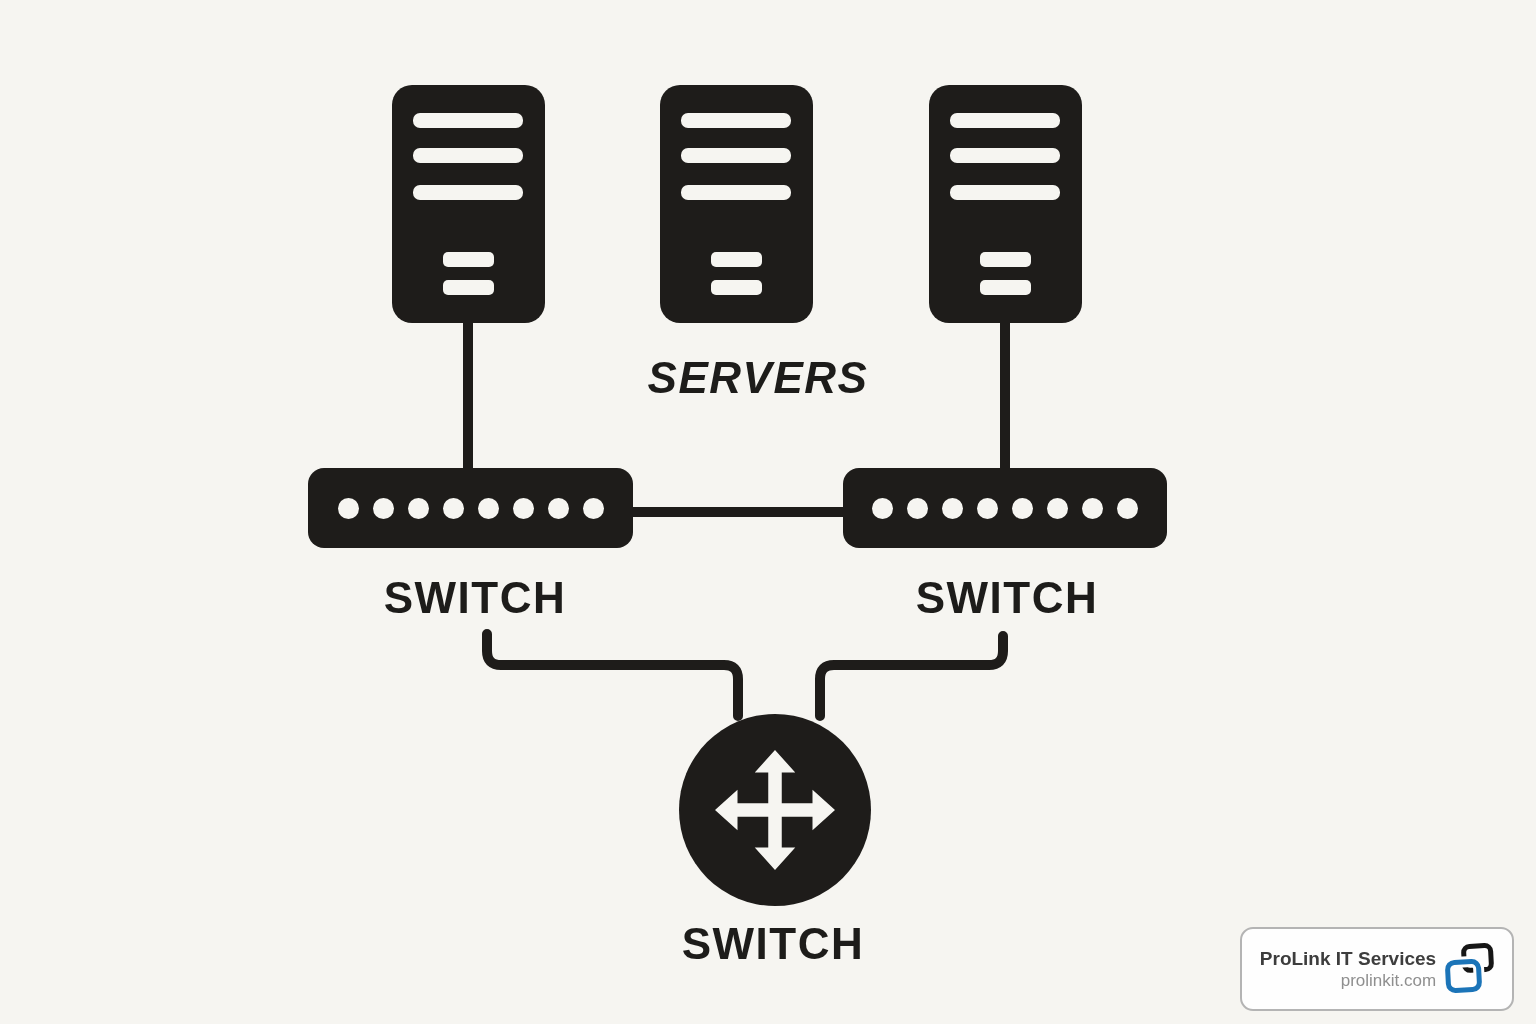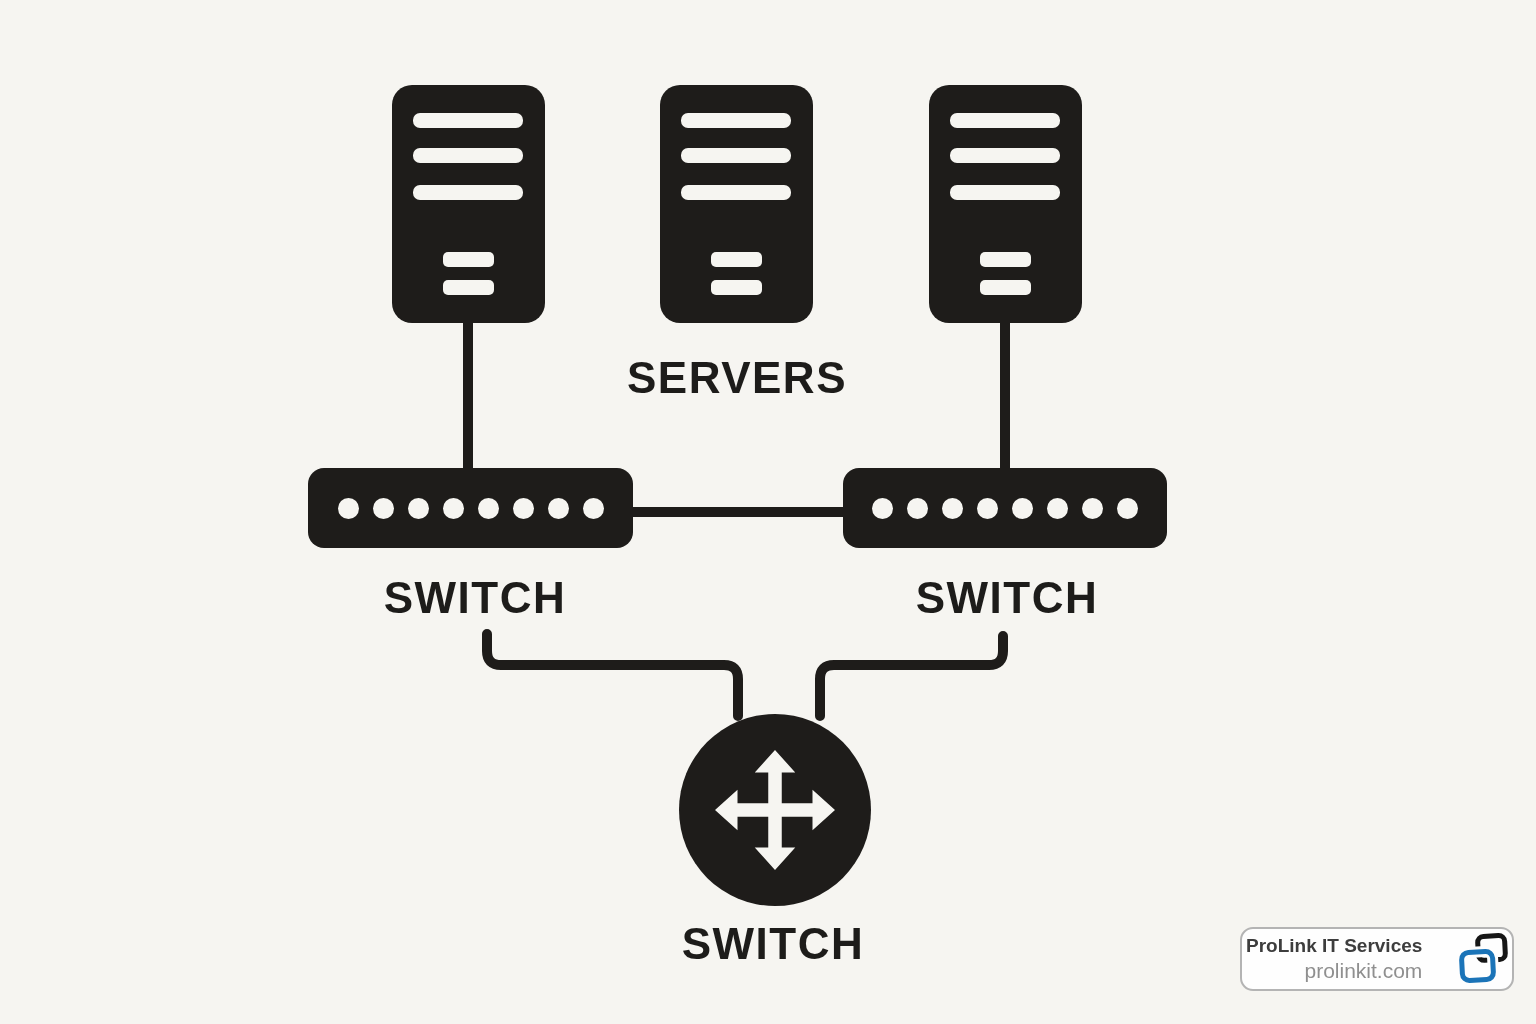--- a/index.html
+++ b/index.html
@@ -67,36 +67,36 @@
   
   .wires{position:absolute;inset:0;pointer-events:none;}
   .wires path{stroke:var(--ink);stroke-width:10;fill:none;stroke-linecap:round;}
 
   
   .dlabel{
     position:absolute;transform:translateX(-50%);
     font-weight:bold;font-size:44px;line-height:1;
     letter-spacing:1.5px;color:var(--label);white-space:nowrap;
   }
-  #label-servers{left:737px;top:356px;}
+  #label-servers{left:758px;top:356px;font-style:italic;}
   #label-switch-left{left:475px;top:576px;}
   #label-switch-right{left:1007px;top:576px;}
   #label-router{left:773px;top:922px;}
 
   
   .watermark{
-    position:absolute;left:1240px;top:927px;width:274px;height:64px;
+    position:absolute;left:1240px;top:927px;width:274px;height:84px;
     box-sizing:border-box;background:var(--card-bg);
     border:2px solid var(--card-border);border-radius:13px;
-    display:flex;align-items:center;justify-content:space-between;
-    padding:0 4px;gap:8px;
+    display:flex;align-items:center;justify-content:center;
+    padding:0 10px;gap:8px;
   }
   .wm-text{display:flex;flex-direction:column;align-items:flex-end;text-align:right;}
   .wm-company{font-weight:bold;font-size:19px;line-height:1.25;color:var(--company-color);white-space:nowrap;}
-  .wm-website{font-size:21px;line-height:1.25;color:var(--website-color);white-space:nowrap;}
+  .wm-website{font-size:17px;line-height:1.25;color:var(--website-color);white-space:nowrap;}
   .wm-logo{flex:0 0 auto;}
 </style>
 </head>
 <body>
 
 <div class="canvas">
 
   <svg class="wires" viewBox="0 0 1536 1024" width="1536" height="1024">
     <path d="M468,318 V472"></path>
     <path d="M1005,318 V472"></path>

